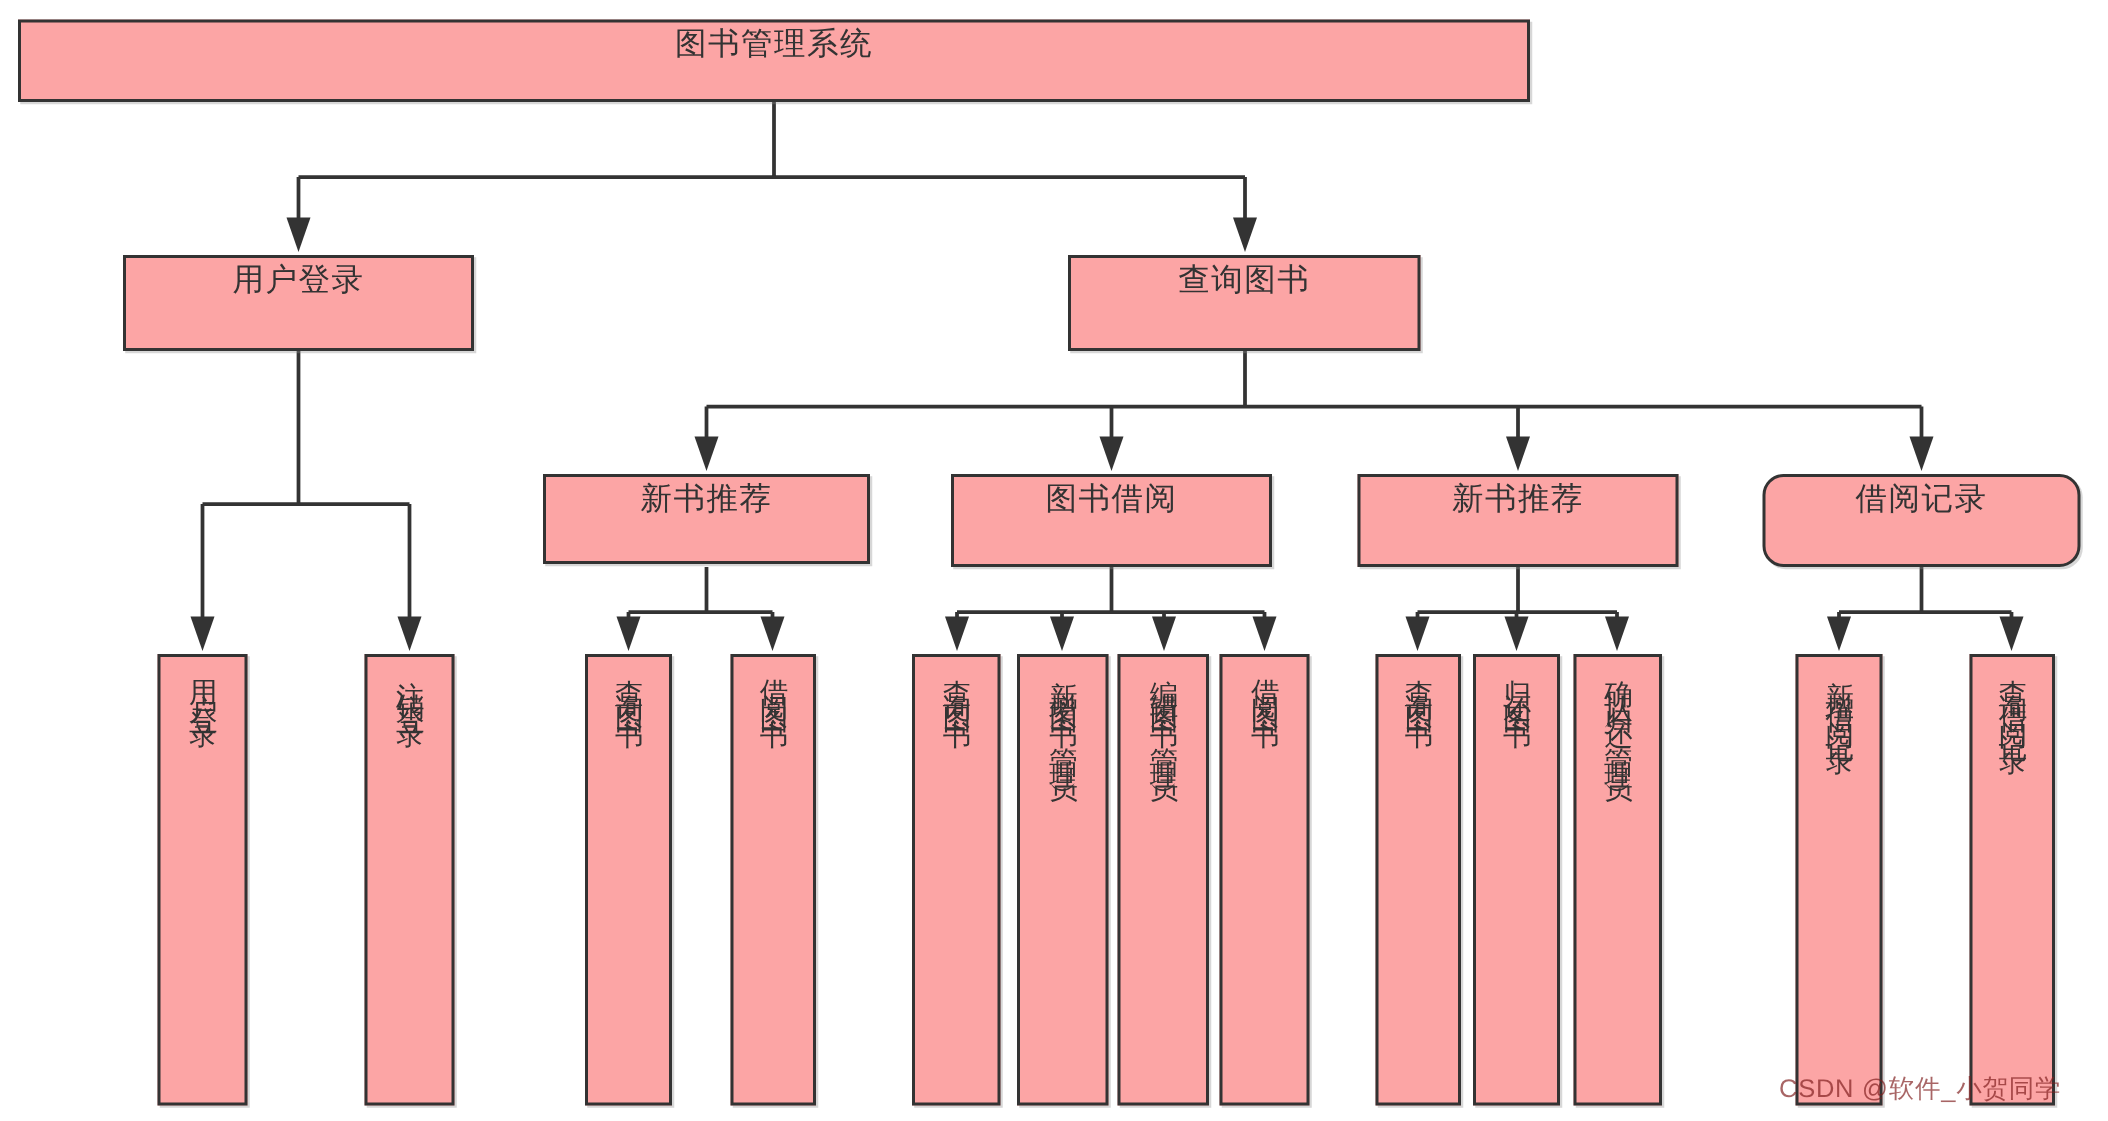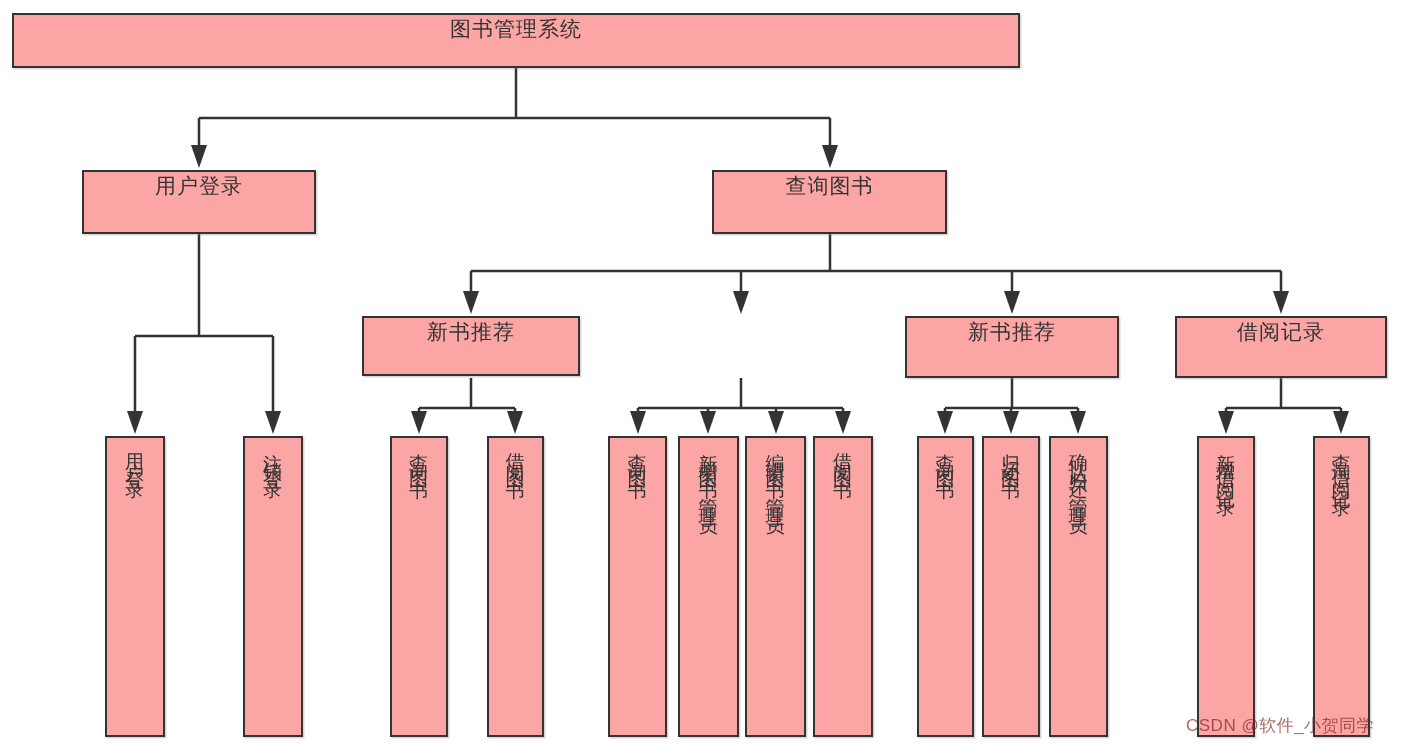--- a/index.html
+++ b/index.html
@@ -104,24 +104,27 @@
   <div class="box hbox" style="left:82px; top:170px; width:234px; height:64px;">
     <span>用户登录</span>
   </div>
   <div class="box hbox" style="left:712px; top:170px; width:235px; height:64px;">
     <span>查询图书</span>
   </div>
 
   <div class="box hbox" style="left:362px; top:316px; width:218px; height:60px;">
     <span>新书推荐</span>
   </div>
+  <div class="box hbox" style="left:634px; top:316px; width:214px; height:62px;">
+    <span>图书借阅</span>
+  </div>
   <div class="box hbox" style="left:905px; top:316px; width:214px; height:62px;">
     <span>新书推荐</span>
   </div>
-  <div class="box hbox" style="left:1175px; top:316px; width:212px; height:62px;">
+  <div class="box hbox" style="left:1175px; top:316px; width:212px; height:62px;border-radius:14px;">
     <span>借阅记录</span>
   </div>
 
   <div class="box vbox" style="left:105px; top:436px; width:60px; height:301px;">
     <span class="vtext">用户登录</span>
   </div>
   <div class="box vbox" style="left:243px; top:436px; width:60px; height:301px;">
     <span class="vtext">注销登录</span>
   </div>
 

